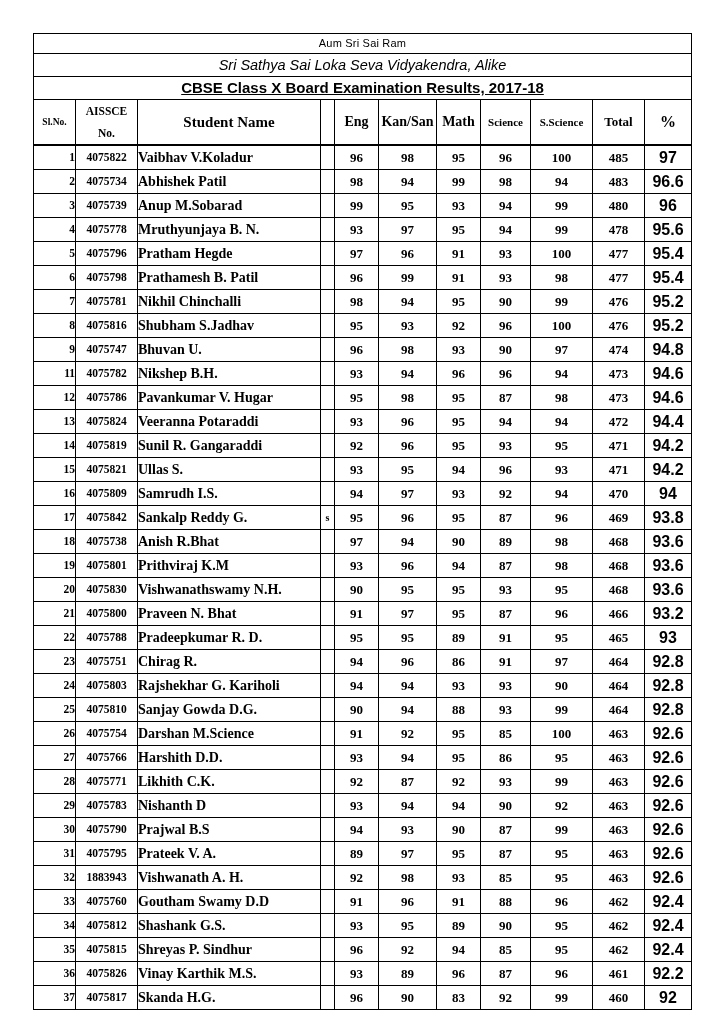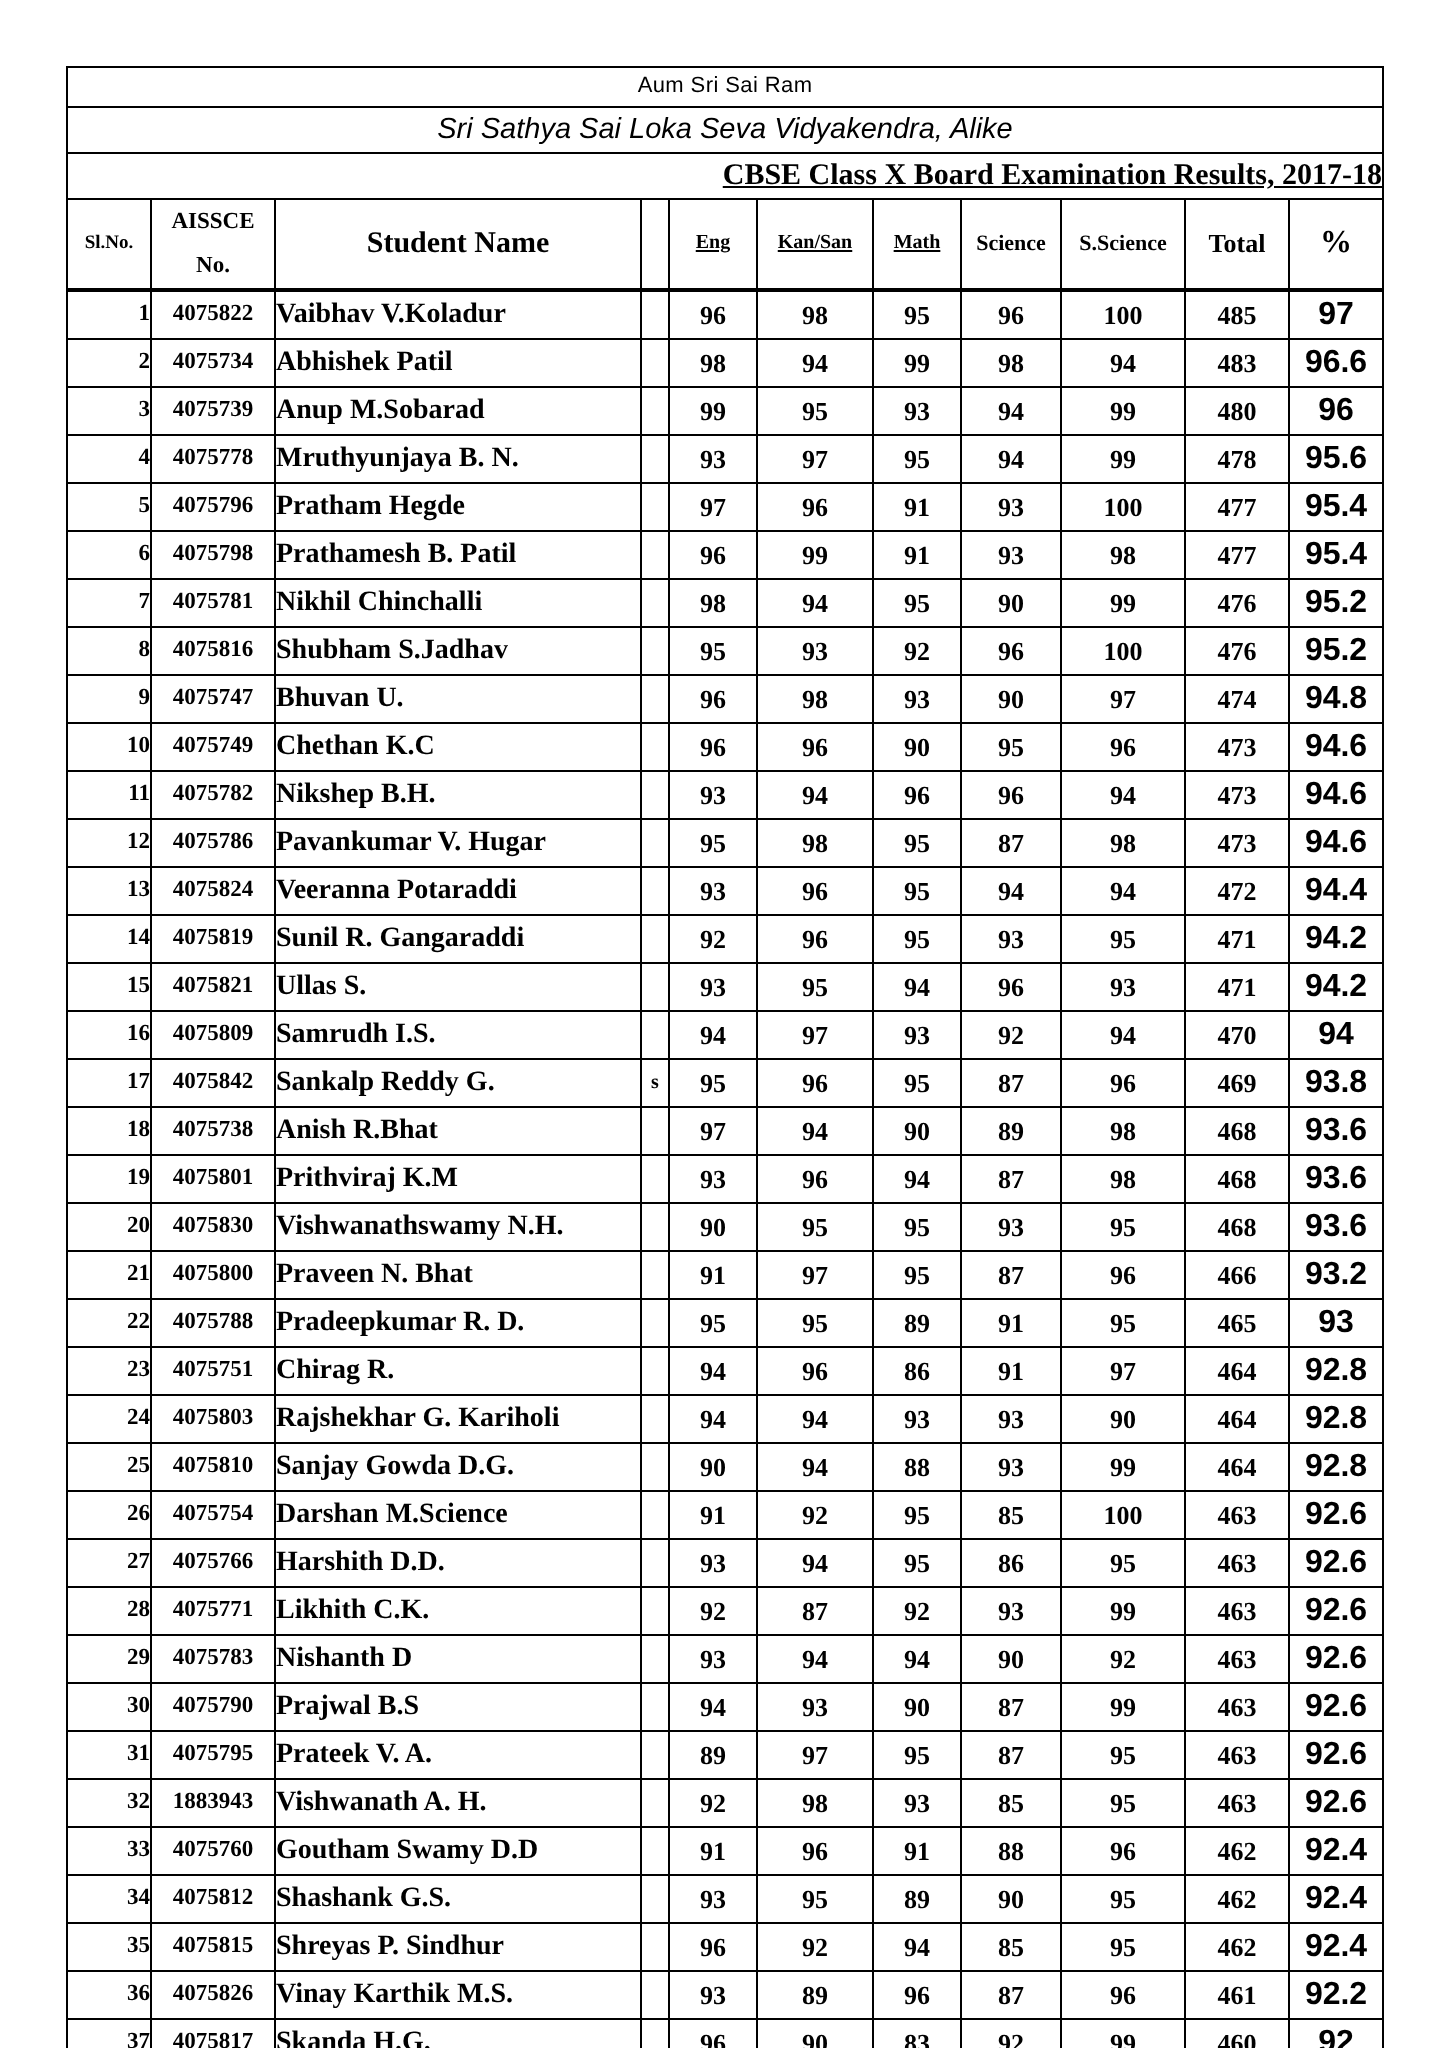--- a/index.html
+++ b/index.html
@@ -47,22 +47,22 @@
   .title-2 {
     text-align: center;
     font-family: "Liberation Sans", sans-serif;
     font-size: 14.5px;
     font-style: italic;
     font-weight: normal;
     height: 22px;
     line-height: 22px;
   }
   .title-3 {
-    text-align: right;
-    font-family: Liberation Serif, serif;
+    text-align: center;
+    font-family: Liberation Sans, sans-serif;
     font-size: 15px;
     font-weight: bold;
     height: 22px;
     line-height: 22px;
   }
   .title-3 span.u {
     text-decoration: underline;
   }
 
   
@@ -70,21 +70,21 @@
     font-family: "Liberation Serif", serif;
     font-weight: bold;
     text-align: center;
     height: 22px;
     line-height: 22px;
     border-bottom: 2px solid #000;
   }
   td.h-sl   { font-size: 9.5px; }
   td.h-ai   { font-size: 11.5px; }
   td.h-name { font-size: 15px; }
-  td.h-sub  { font-size: 10px; text-decoration: underline; }
+  td.h-sub  { font-size: 14px; }
   td.h-sci  { font-size: 11px; }
   td.h-tot  { font-size: 13px; }
   td.h-pct  { font-size: 16px; }
 
   
   tr.row td {
     height: 23px;
     line-height: 23px;
   }
   td.c-sl {
@@ -286,33 +286,20 @@
           <td class="c-flag"></td>
           <td class="c-mark">96</td>
           <td class="c-mark">98</td>
           <td class="c-mark">93</td>
           <td class="c-mark">90</td>
           <td class="c-mark">97</td>
           <td class="c-total">474</td>
           <td class="c-pct">94.8</td>
         </tr>
         <tr class="row">
-          <td class="c-sl">10</td>
-          <td class="c-ai">4075749</td>
-          <td class="c-name">Chethan  K.C</td>
-          <td class="c-flag"></td>
-          <td class="c-mark">96</td>
-          <td class="c-mark">96</td>
-          <td class="c-mark">90</td>
-          <td class="c-mark">95</td>
-          <td class="c-mark">96</td>
-          <td class="c-total">473</td>
-          <td class="c-pct">94.6</td>
-        </tr>
-        <tr class="row">
           <td class="c-sl">11</td>
           <td class="c-ai">4075782</td>
           <td class="c-name">Nikshep B.H.</td>
           <td class="c-flag"></td>
           <td class="c-mark">93</td>
           <td class="c-mark">94</td>
           <td class="c-mark">96</td>
           <td class="c-mark">96</td>
           <td class="c-mark">94</td>
           <td class="c-total">473</td>

